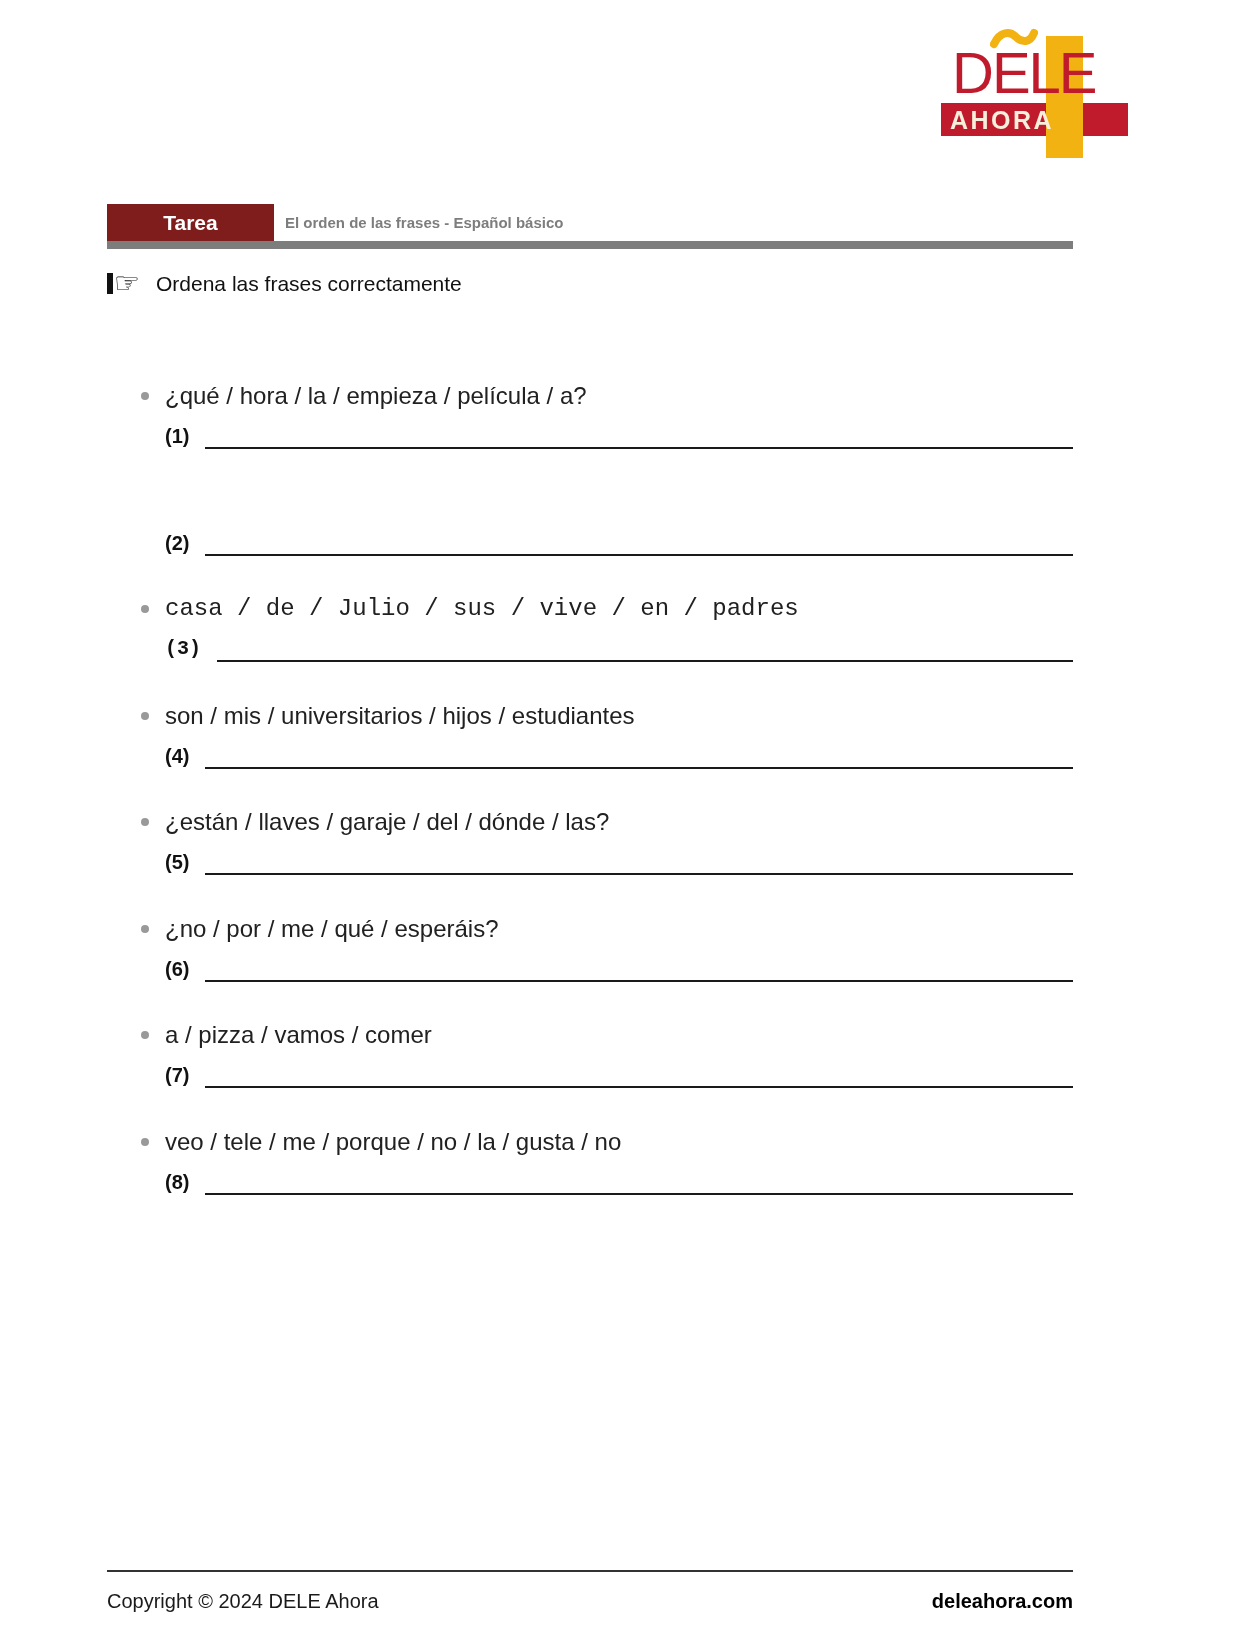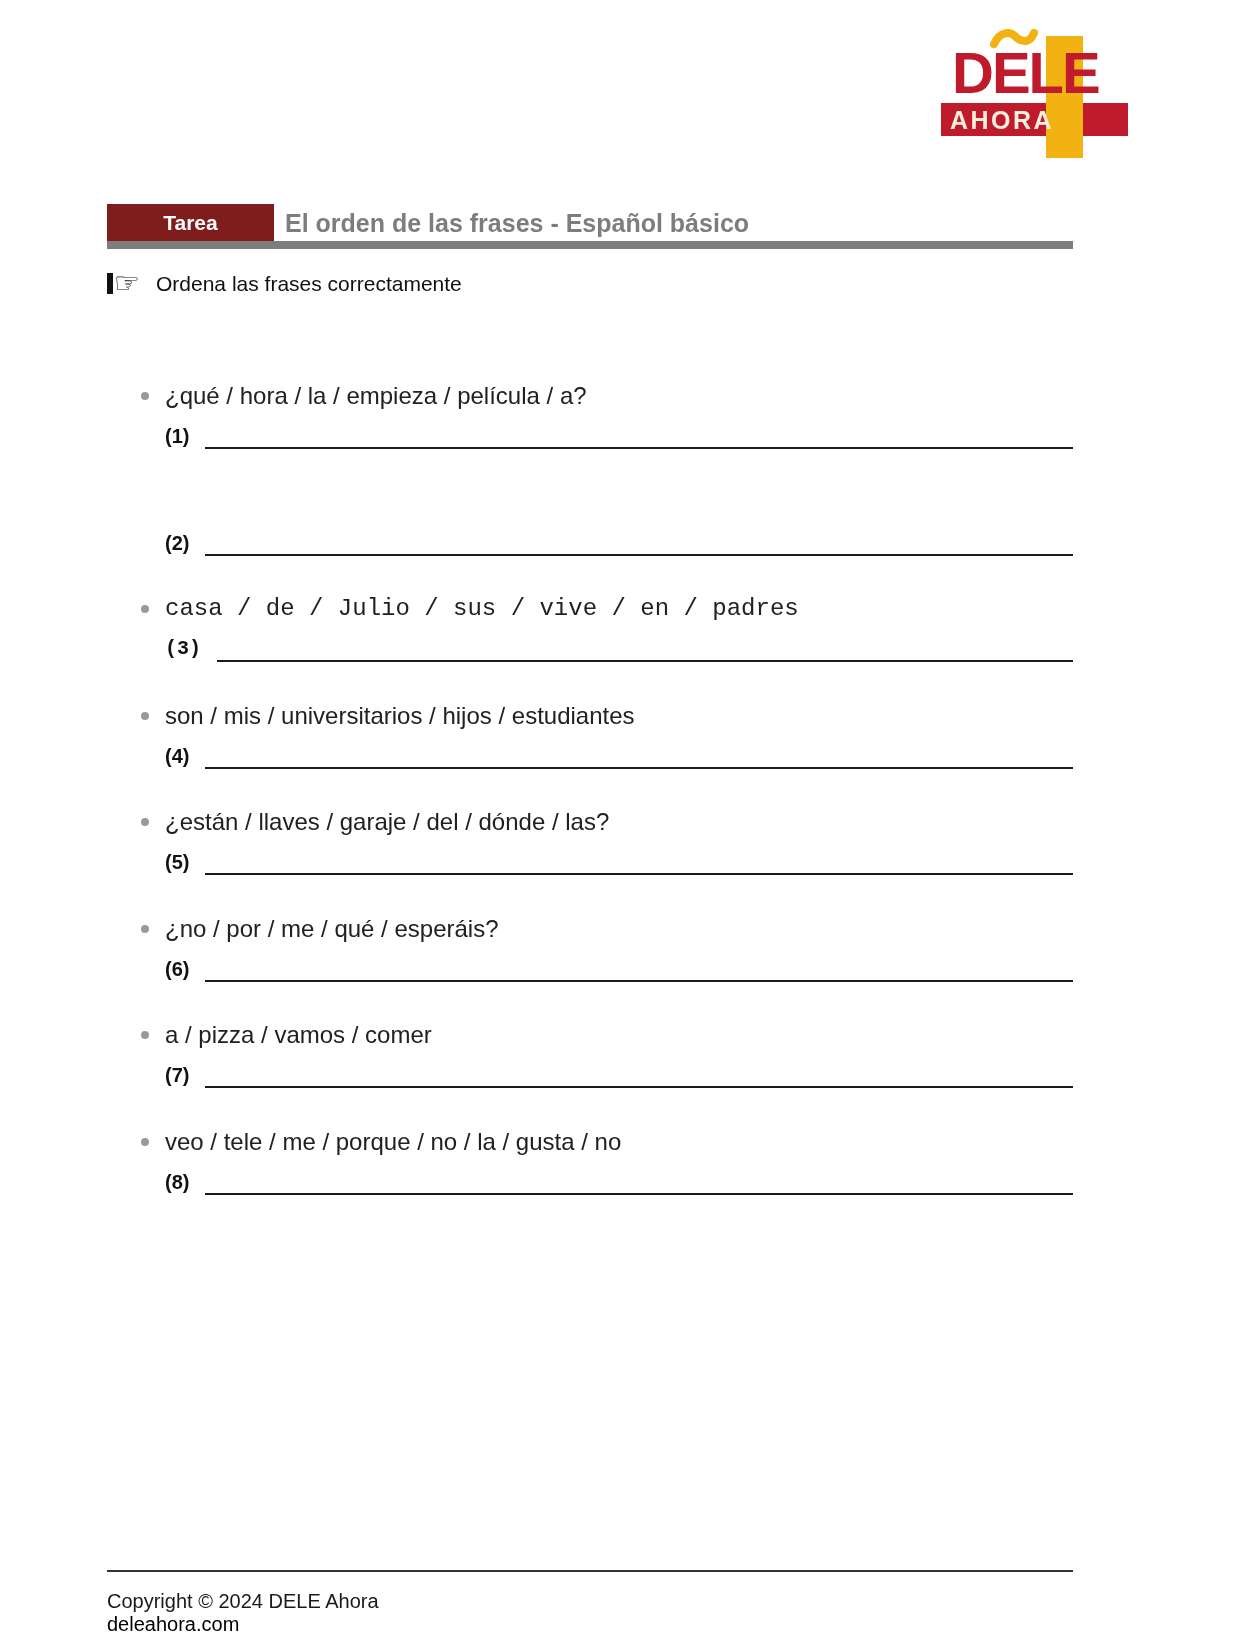--- a/index.html
+++ b/index.html
@@ -5,30 +5,30 @@
   html,body{margin:0;padding:0;background:#fff;}
   body{width:1241px;height:1650px;position:relative;font-family:"Liberation Sans",sans-serif;color:#212121;}
 
   
   .logo{position:absolute;left:880px;top:30px;width:260px;height:135px;}
   .logo-yellow-bar{position:absolute;left:166px;top:6px;width:37px;height:122px;background:#F2B211;z-index:2;}
   .logo-red-band{position:absolute;left:61px;top:73px;width:187px;height:33px;background:#C01B2D;z-index:1;}
   .logo-ahora{position:absolute;left:70px;top:73px;height:33px;line-height:34px;z-index:3;
               font-size:25px;font-weight:bold;letter-spacing:2.5px;color:#F6EFDC;}
   .logo-dele{position:absolute;left:72px;top:14px;z-index:4;font-size:58px;line-height:1;
-             font-weight:700;letter-spacing:-2px;color:#C01B2D;white-space:nowrap;}
+             font-weight:400;letter-spacing:-2px;color:#C01B2D;white-space:nowrap;}
   .e-wrap{position:relative;display:inline-block;}
   .tilde-svg{position:absolute;left:-2px;top:-17px;}
 
   
   .header{position:absolute;left:107px;top:204px;width:966px;height:45px;}
   .tarea-box{position:absolute;left:0;top:0;width:167px;height:37px;background:#7f1d1d;
              color:#fff;font-size:21px;font-weight:bold;text-align:center;line-height:38px;}
   .header-title{position:absolute;left:178px;top:0;height:37px;line-height:38px;
-                font-size:25px;font-weight:bold;color:#7D7D7D;text-align:right;}
+                font-size:15px;font-weight:bold;color:#7D7D7D;text-align:right;}
   .header-bar{position:absolute;left:0;top:37px;width:966px;height:8px;background:#7D7D7D;}
 
   
   .instruction{position:absolute;left:107px;top:269px;display:flex;align-items:center;font-size:21px;color:#111;}
   .hand-icon{display:flex;align-items:center;margin-right:16px;}
   .hand-bar{width:6px;height:21px;background:#111;}
   .hand-glyph{font-family:"DejaVu Sans",sans-serif;font-size:29px;line-height:1;color:#111;margin-left:1px;}
 
   
   .items{position:absolute;left:107px;top:383px;width:966px;}
@@ -38,23 +38,23 @@
   .phrase{font-size:24px;color:#212121;line-height:26px;}
   .answer-row{position:absolute;left:0;top:40px;right:0;display:flex;align-items:flex-end;padding-left:58px;}
   .answer-num{font-size:20px;font-weight:bold;color:#111;line-height:26px;}
   .answer-line{flex:1;margin-left:16px;height:22px;border-bottom:2px solid #1a1a1a;}
 
   .item-1{top:0;}      .item-2{top:107px;}  .item-3{top:213px;font-family:Liberation Mono, monospace;}  .item-4{top:320px;}
   .item-5{top:426px;}  .item-6{top:533px;}  .item-7{top:639px;}  .item-8{top:746px;}
 
   
   .footer-line{position:absolute;left:107px;top:1570px;width:966px;border-top:2px solid #333;}
-  .footer-row{position:absolute;left:107px;top:1590px;width:966px;display:flex;justify-content:space-between;align-items:baseline;flex-direction:column;}
+  .footer-row{position:absolute;left:107px;top:1590px;width:966px;display:flex;justify-content:space-between;align-items:baseline;}
   .footer-copy{font-size:20px;color:#1a1a1a;}
-  .footer-site{font-size:20px;font-weight:normal;color:#000;}
+  .footer-site{font-size:20px;font-weight:bold;color:#000;}
 </style>
 </head>
 <body>
 
 <div class="logo">
   <div class="logo-yellow-bar"></div>
   <div class="logo-red-band"></div>
   <div class="logo-ahora">AHORA</div>
   <div class="logo-dele"><span>D</span><span class="e-wrap"><svg class="tilde-svg" width="48" height="24" viewBox="0 0 48 24">
           <path d="M4 17 C 10 4, 20 4, 26 10 C 32 16, 40 16, 44 6" stroke="#F2B211" stroke-width="8" fill="none" stroke-linecap="round"></path>

